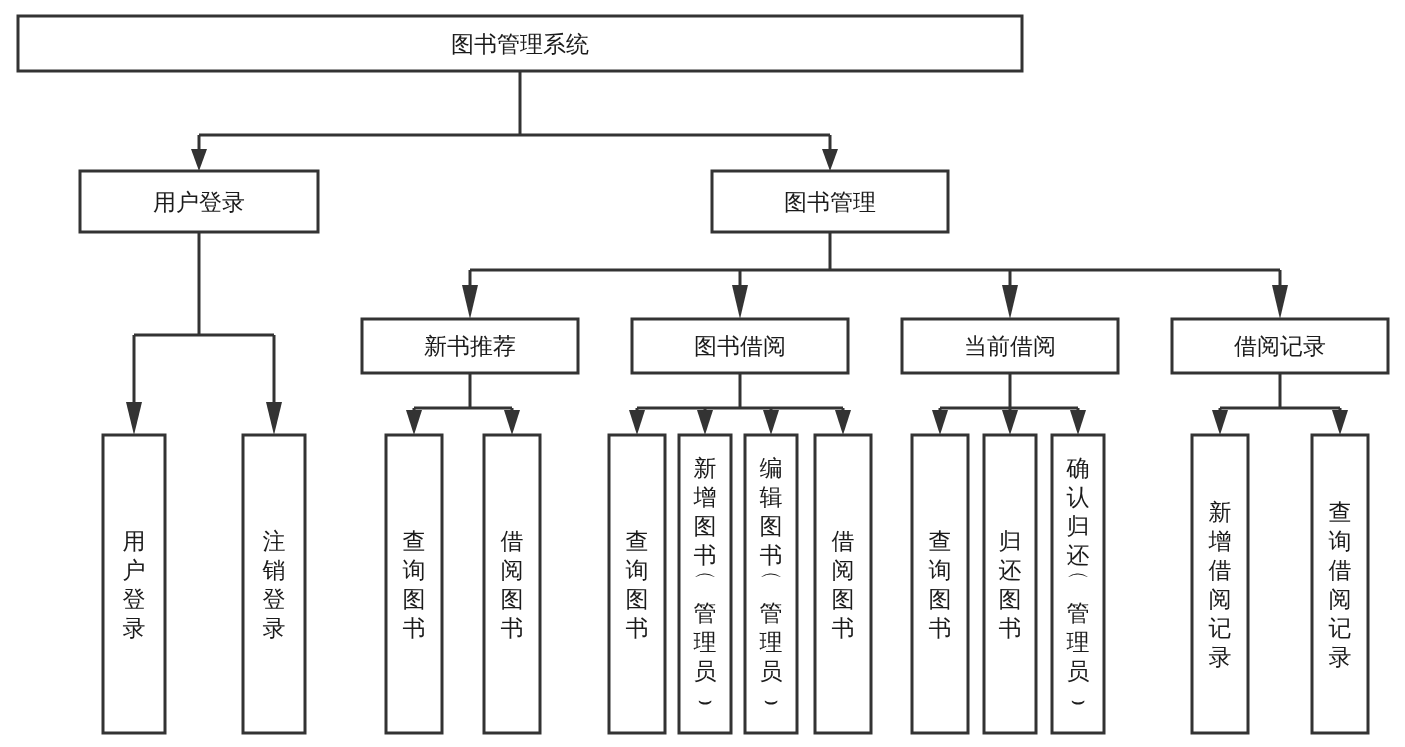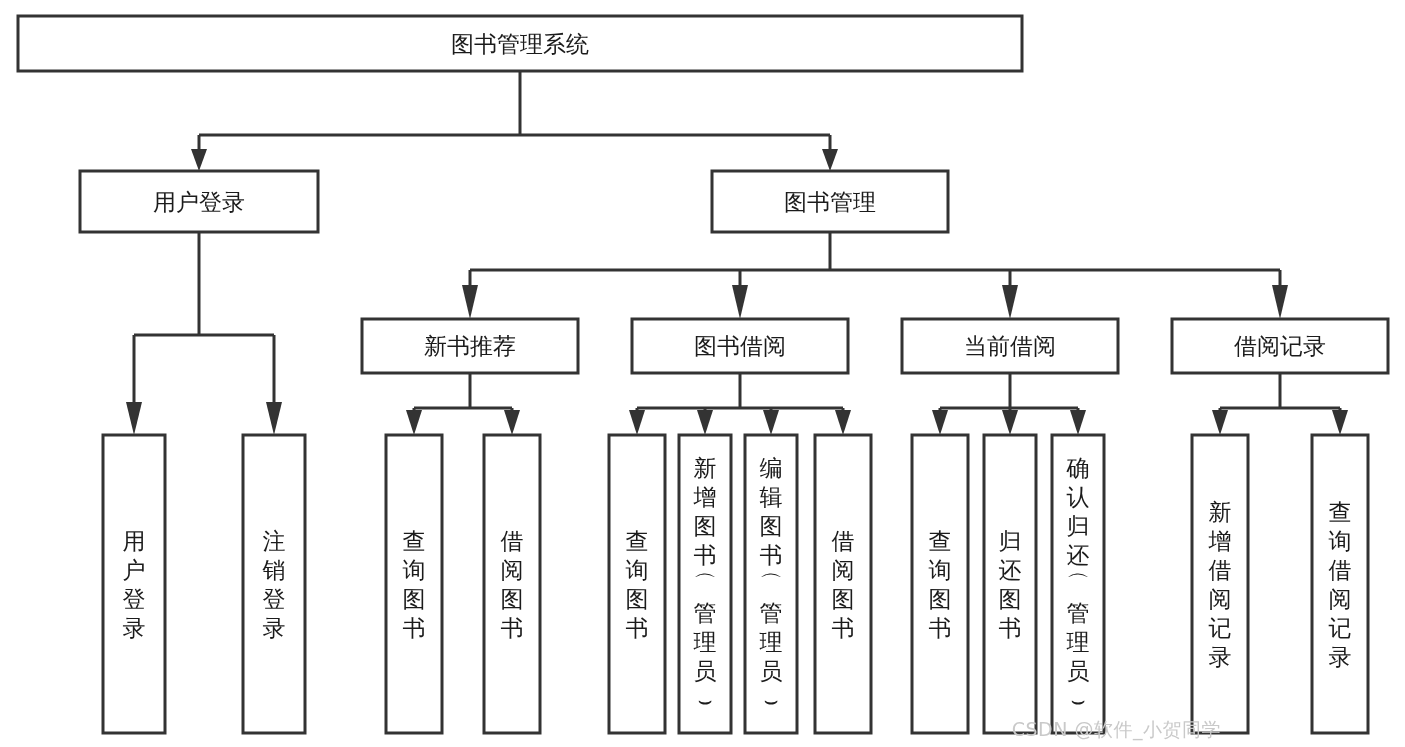--- a/index.html
+++ b/index.html
@@ -219,14 +219,13 @@
           <rect class="node-rect" x="1192" y="435" width="56" height="298"></rect>
           <text class="vlabel" x="1220" y="519.62"><tspan x="1220">新</tspan><tspan x="1220" dy="29">增</tspan><tspan x="1220" dy="29">借</tspan><tspan x="1220" dy="29">阅</tspan><tspan x="1220" dy="29">记</tspan><tspan x="1220" dy="29">录</tspan></text>
         </g>
         <g>
           <rect class="node-rect" x="1312" y="435" width="56" height="298"></rect>
           <text class="vlabel" x="1340" y="519.62"><tspan x="1340">查</tspan><tspan x="1340" dy="29">询</tspan><tspan x="1340" dy="29">借</tspan><tspan x="1340" dy="29">阅</tspan><tspan x="1340" dy="29">记</tspan><tspan x="1340" dy="29">录</tspan></text>
         </g>
       </g>
   </svg>
 
-  <div class="watermark">CSDN @软件_小贺同学</div>
 </div>
 
 </body></html>

